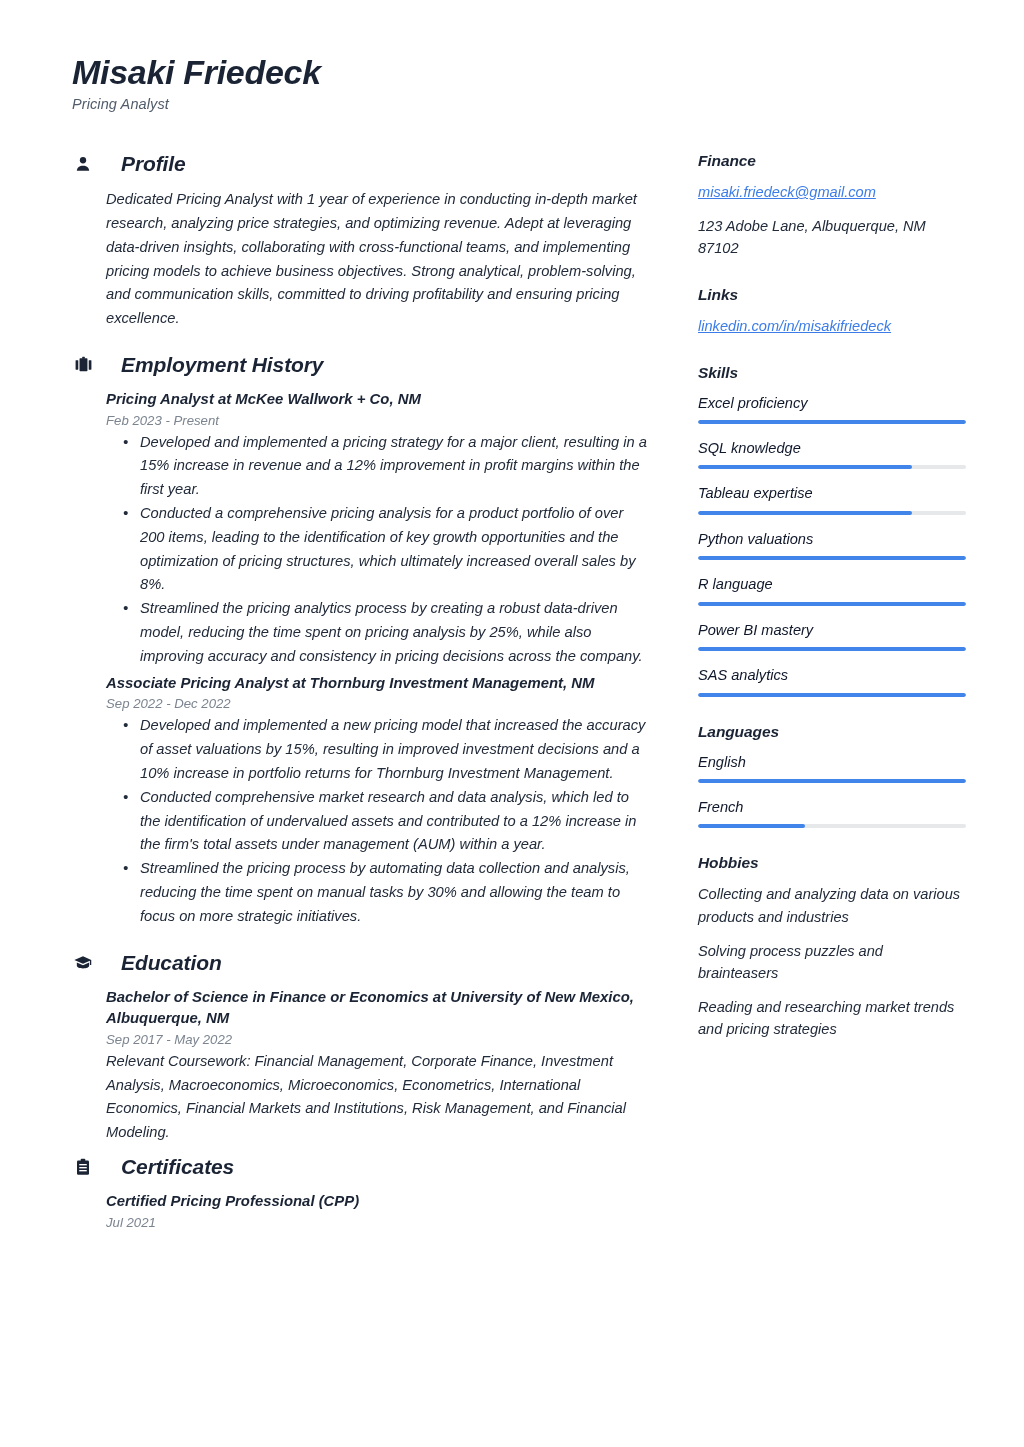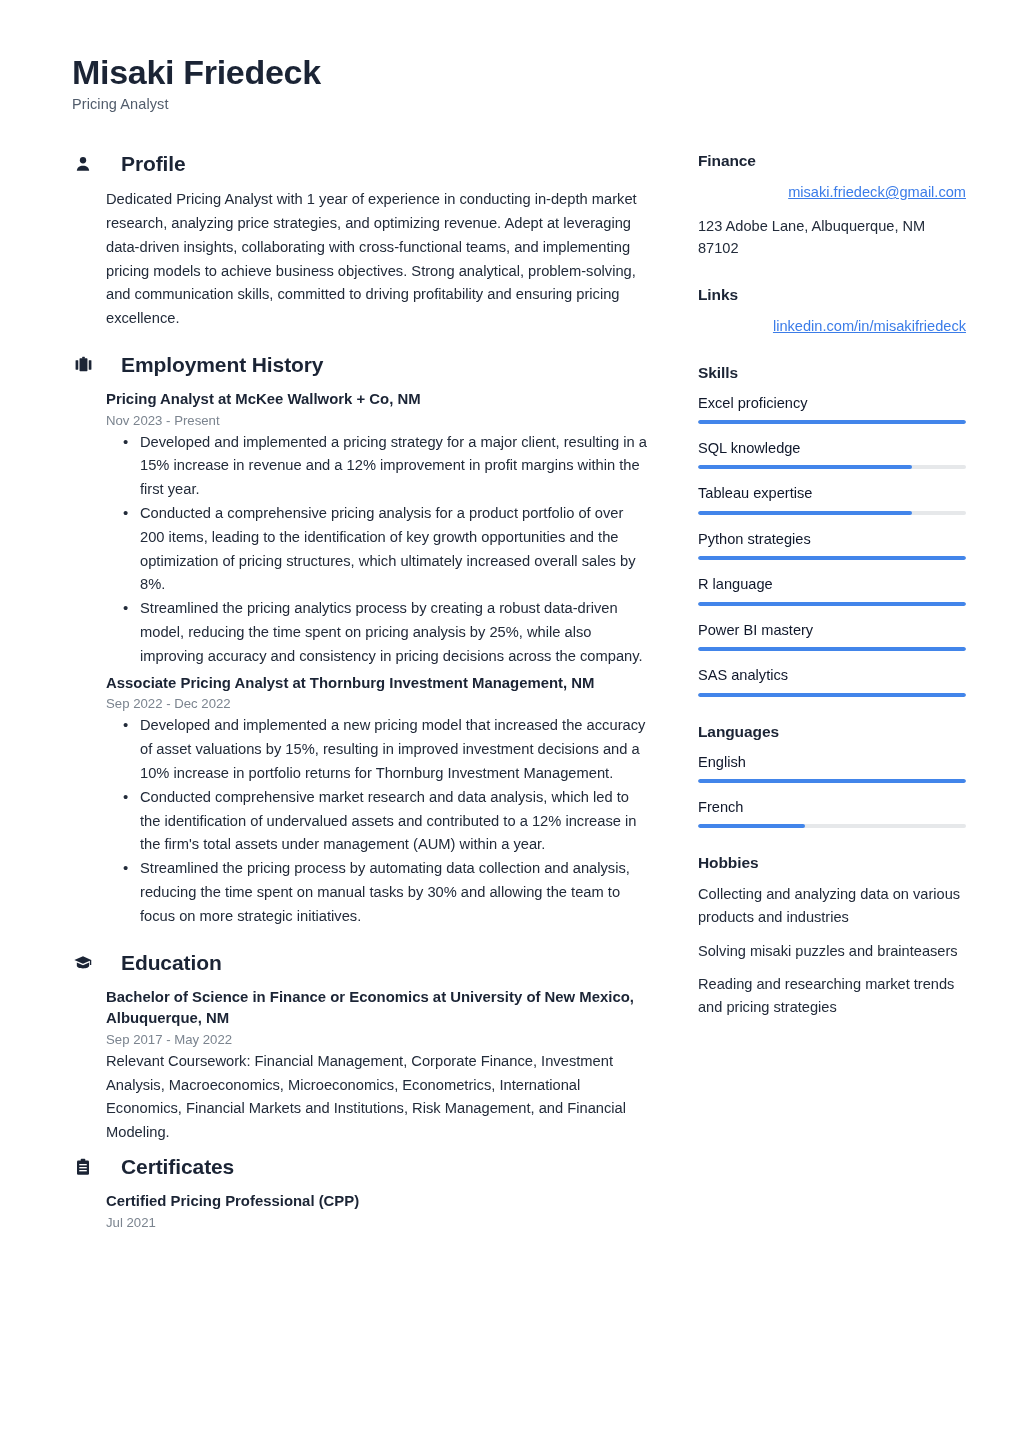--- a/index.html
+++ b/index.html
@@ -12,20 +12,21 @@
     font-family: "Liberation Sans", sans-serif;
     color: #1a2233;
     position: relative;
     overflow: hidden;
   }
   .page {
     width: 1024px;
     height: 1213px;
     padding: 52px 64px 0 72px;
     position: relative;
+    font-style: italic;
   }
 
   
   .header { margin-bottom: 40px; }
   .name {
     font-size: 34px;
     font-weight: bold;
     letter-spacing: -0.3px;
     color: #1b2435;
     line-height: 1.18;
@@ -140,21 +141,20 @@
     margin-bottom: 11px;
   }
   .side-link {
     font-size: 14.6px;
     line-height: 1.55;
     color: #3b7ce8;
     text-decoration: underline;
     display: block;
     margin-bottom: 11px;
     word-break: break-word;
-    text-align: right;
   }
   .hobby {
     font-size: 14.6px;
     line-height: 1.55;
     color: #222b3a;
     margin-bottom: 11px;
   }
 
   .rate-item { margin-bottom: 14px; }
   .rate-label {
@@ -214,21 +214,21 @@
               <rect x="10.3" y="2.2" width="3.4" height="2.4" rx="0.5"></rect>
               <rect x="18.6" y="6.5" width="3.4" height="12" rx="0.6"></rect>
             </svg>
           </span>
           <span class="section-title">Employment History</span>
         </div>
         <div class="section-body">
 
           <div class="entry">
             <div class="entry-title">Pricing Analyst at McKee Wallwork + Co, NM</div>
-            <div class="entry-date">Nov 2023 - Present</div>
+            <div class="entry-date">Feb 2023 - Present</div>
             <ul class="bullets">
               <li>Developed and implemented a pricing strategy for a major client, resulting in a 15% increase in revenue and a 12% improvement in profit margins within the first year.</li>
               <li>Conducted a comprehensive pricing analysis for a product portfolio of over 200 items, leading to the identification of key growth opportunities and the optimization of pricing structures, which ultimately increased overall sales by 8%.</li>
               <li>Streamlined the pricing analytics process by creating a robust data-driven model, reducing the time spent on pricing analysis by 25%, while also improving accuracy and consistency in pricing decisions across the company.</li>
             </ul>
           </div>
 
           <div class="entry">
             <div class="entry-title">Associate Pricing Analyst at Thornburg Investment Management, NM</div>
             <div class="entry-date">Sep 2022 - Dec 2022</div>
@@ -312,21 +312,21 @@
             <div class="rate-fill" style="width: 80%;"></div>
           </div>
         </div>
         <div class="rate-item">
           <div class="rate-label">Tableau expertise</div>
           <div class="rate-track">
             <div class="rate-fill" style="width: 80%;"></div>
           </div>
         </div>
         <div class="rate-item">
-          <div class="rate-label">Python strategies</div>
+          <div class="rate-label">Python valuations</div>
           <div class="rate-track">
             <div class="rate-fill" style="width: 100%;"></div>
           </div>
         </div>
         <div class="rate-item">
           <div class="rate-label">R language</div>
           <div class="rate-track">
             <div class="rate-fill" style="width: 100%;"></div>
           </div>
         </div>
@@ -356,19 +356,19 @@
           <div class="rate-label">French</div>
           <div class="rate-track">
             <div class="rate-fill" style="width: 40%;"></div>
           </div>
         </div>
       </div>
 
       <div class="side-block">
         <div class="side-title">Hobbies</div>
         <div class="hobby">Collecting and analyzing data on various products and industries</div>
-        <div class="hobby">Solving misaki puzzles and brainteasers</div>
+        <div class="hobby">Solving process puzzles and brainteasers</div>
         <div class="hobby">Reading and researching market trends and pricing strategies</div>
       </div>
 
     </div>
   </div>
 </div>
 
 </body></html>

